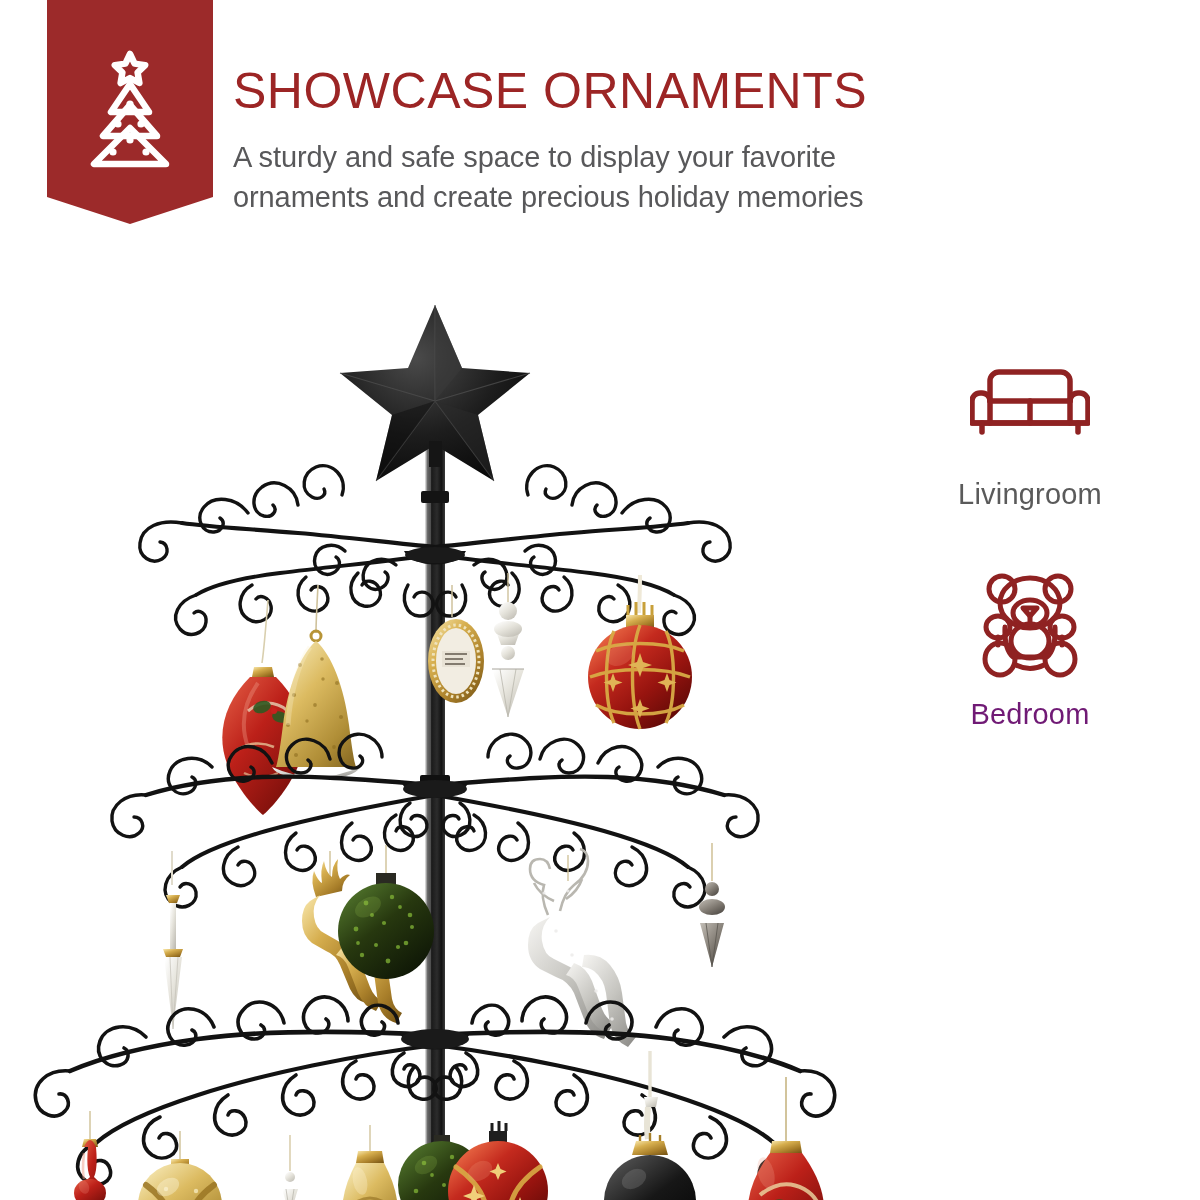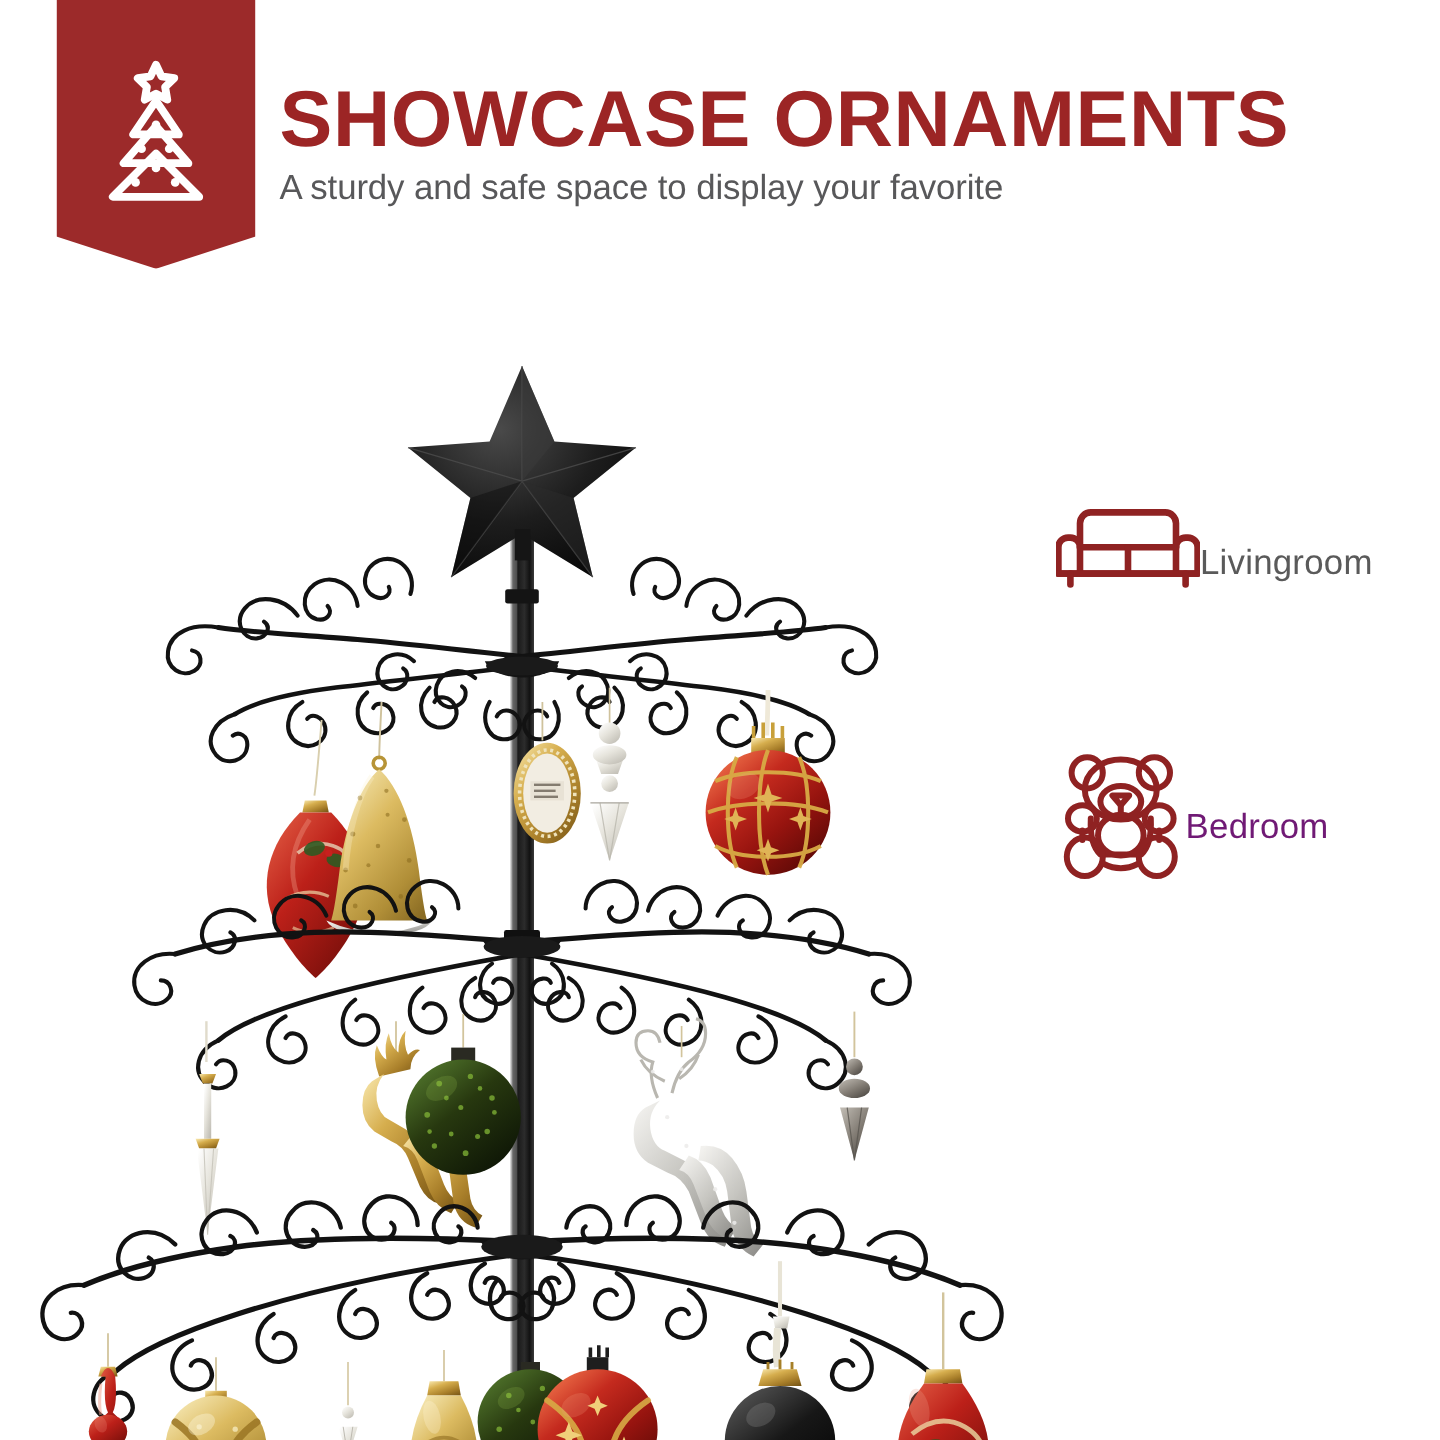--- a/index.html
+++ b/index.html
@@ -20,35 +20,35 @@
     -webkit-clip-path: polygon(0 0, 100% 0, 100% 88%, 50% 100%, 0 88%);
     clip-path: polygon(0 0, 100% 0, 100% 88%, 50% 100%, 0 88%);
   }
   #banner-tree-icon {
     position:absolute; left:47px; top:42px; width:166px; height:150px;
     display:flex; align-items:center; justify-content:center;
   }
 
   #headline {
     position:absolute; left:233px; top:66px;
-    font-size:66px; font-weight:bold; letter-spacing:0.5px;
+    font-size:50px; font-weight:normal; letter-spacing:0.5px;
     line-height:1; white-space:nowrap;
   }
   #subtitle {
     position:absolute; left:233px; top:137px; width:940px;
     font-size:29px; font-weight:300; line-height:1.38;
     letter-spacing:-0.1px;
   }
   .sub-line { display:block; white-space:nowrap; }
 
   
   #feature-column { position:absolute; left:880px; top:350px; width:300px; }
   .feature-item {
     width:300px; height:220px; position:relative;
-    display:flex; flex-direction:row; align-items:center; justify-content:flex-start;
+    display:flex; flex-direction:column; align-items:center; justify-content:flex-start;
   }
   .feature-icon { height:110px; display:flex; align-items:center; justify-content:center; }
   .feature-label {
     margin-top:18px; font-size:29px; font-weight:300;
     letter-spacing:0.2px; white-space:nowrap;
   }
 
   
   #product-photo {
     position:absolute; left:0px; top:255px; width:880px; height:945px;
@@ -82,20 +82,21 @@
         <circle cx="35" cy="102" r="3.6"></circle>
         <circle cx="68" cy="102" r="3.6"></circle>
       </g>
     </svg>
   </div>
 
   <div id="headline" style="color: rgb(156, 37, 37);">SHOWCASE ORNAMENTS</div>
 
   <div id="subtitle" style="color: rgb(88, 88, 90);">
     <span class="sub-line">A sturdy and safe space to display your favorite</span>
+    <span class="sub-line">ornaments and create precious holiday memories</span>
   </div>
 </div>
 
 <div id="feature-column">
 
   <div class="feature-item">
     <div class="feature-icon">
       <svg width="120" height="84" viewBox="0 0 120 84" fill="none">
         <g stroke="#8f2222" stroke-width="5.5" stroke-linejoin="round" stroke-linecap="round" fill="none">
 

